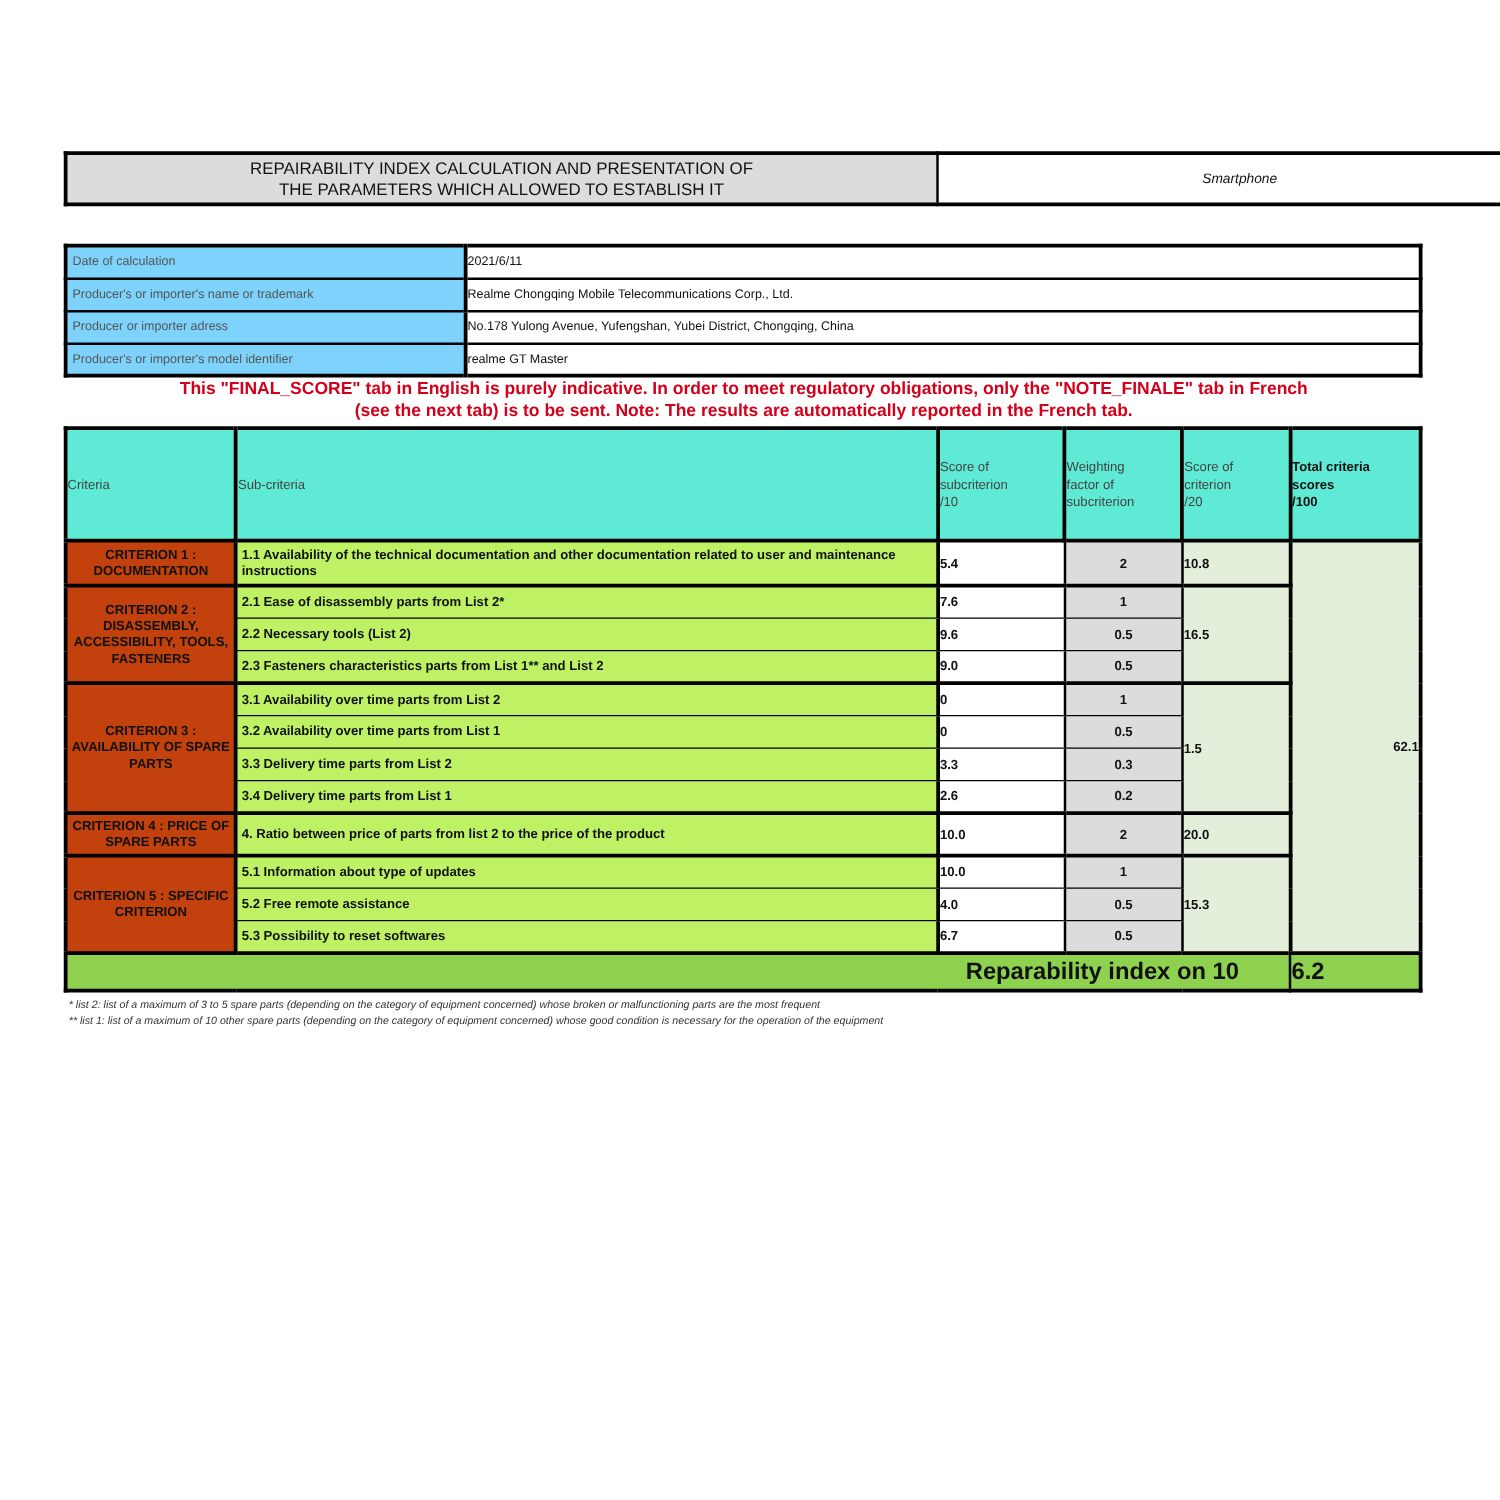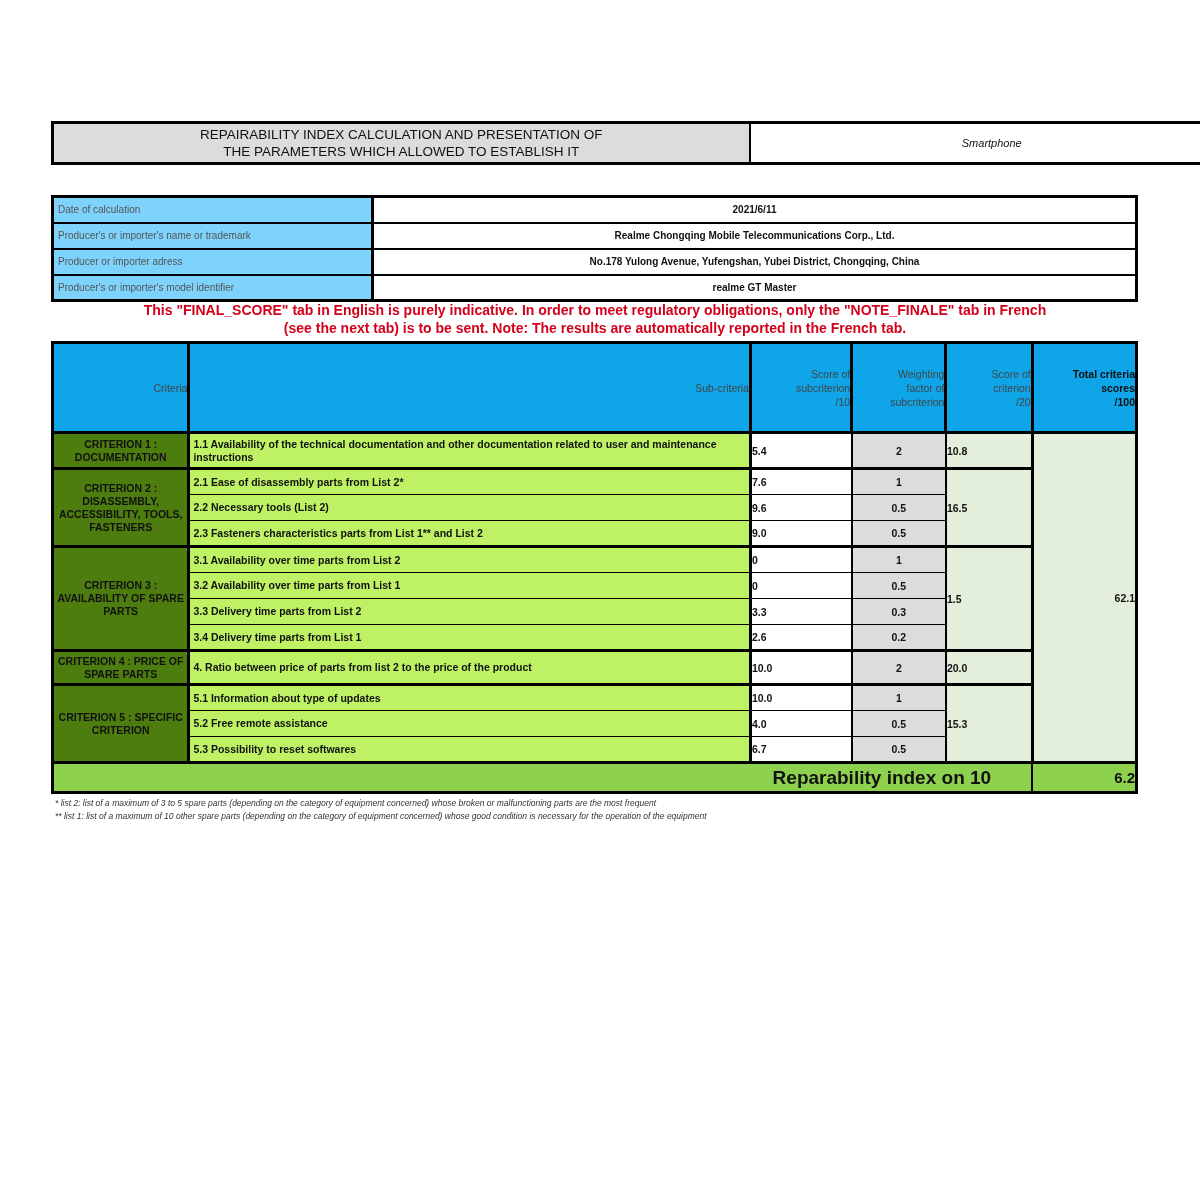--- a/index.html
+++ b/index.html
@@ -7,36 +7,36 @@
   .abs{position:absolute;box-sizing:border-box;}
   table{border-collapse:collapse;table-layout:fixed;}
   td{box-sizing:border-box;padding:0;}
   .title-tbl{left:51px;top:121px;width:1185px;height:44px;border:3px solid #000;}
   .title-tbl td{border:2px solid #000;text-align:center;}
   .title-main{background:#dcdcdc;font-size:13.5px;line-height:17px;text-transform:uppercase;width:697px;}
   .title-cat{font-size:11px;font-style:italic;background:#fff;}
   .info-tbl{left:51px;top:195px;width:1087px;border:3px solid #000;}
   .info-tbl td{height:26px;border-bottom:2px solid #000;font-size:10px;}
   .info-label{background:#7dd3fc;color:#555;padding-left:4px !important;width:320px;border-right:3px solid #000;}
-  .info-val{text-align:center;font-weight:bold;font-size:9.5px;margin-left:42px;}
+  .info-val{font-weight:normal;font-size:9.5px;margin-left:42px;}
   .notice{left:60px;top:302px;width:1070px;text-align:center;color:#d3001b;font-weight:bold;font-size:14px;line-height:17.5px;}
   .main-tbl{left:51px;top:341px;width:1087px;border:3px solid #000;}
   .main-tbl td{border:1px solid #000;font-size:10.5px;}
-  .hdr td{height:90px;background:#0ea5e9;text-align:right;color:#444;font-size:10.5px;line-height:14px;border-bottom:3px solid #000;border-right:3px solid #000;}
+  .hdr td{height:90px;background:#5eead4;text-align:left;color:#444;font-size:10.5px;line-height:14px;border-bottom:3px solid #000;border-right:3px solid #000;}
   .hdr td.total-h{font-weight:bold;color:#111;}
-  .crit{background:#4d7c0f;text-align:center;font-weight:bold;font-size:10.5px;line-height:13px;text-transform:uppercase;border-right:3px solid #000 !important;border-bottom:3px solid #000 !important;}
+  .crit{background:#c2410c;text-align:center;font-weight:bold;font-size:10.5px;line-height:13px;text-transform:uppercase;border-right:3px solid #000 !important;border-bottom:3px solid #000 !important;}
   .sub{background:#bef264;font-weight:bold;padding-left:3px !important;font-size:10px;line-height:13px;border-right:3px solid #000 !important;}
   .score{background:#fff;text-align:left;font-weight:bold;border-right:2px solid #000 !important;}
   .weight{background:#dcdcdc;text-align:center;font-weight:bold;border-right:2px solid #000 !important;}
   .cscore{background:#e4efdb;text-align:left;font-weight:bold;border-right:3px solid #000 !important;border-bottom:3px solid #000 !important;}
   .total{background:#e4efdb;text-align:right;font-weight:bold;border-bottom:3px solid #000 !important;}
   .last td{border-bottom:3px solid #000;}
   .final td{background:#8ed14f;height:30px;border:0;}
   .final .flabel{text-align:right;font-size:19px;font-weight:bold;padding-right:40px !important;color:#111;}
-  .final .fval{text-align:right;font-size:15px;font-weight:bold;border-left:2px solid #000;color:#111;}
+  .final .fval{text-align:left;font-size:19px;font-weight:bold;border-left:2px solid #000;color:#111;}
   .foot{left:55px;font-size:8.5px;font-style:italic;color:#333;white-space:nowrap;}
 </style>
 </head>
 <body>
 
 <table class="abs title-tbl">
   <tbody>
       <tr>
     <td class="title-main">
       <div>REPAIRABILITY INDEX CALCULATION AND PRESENTATION OF</div>

